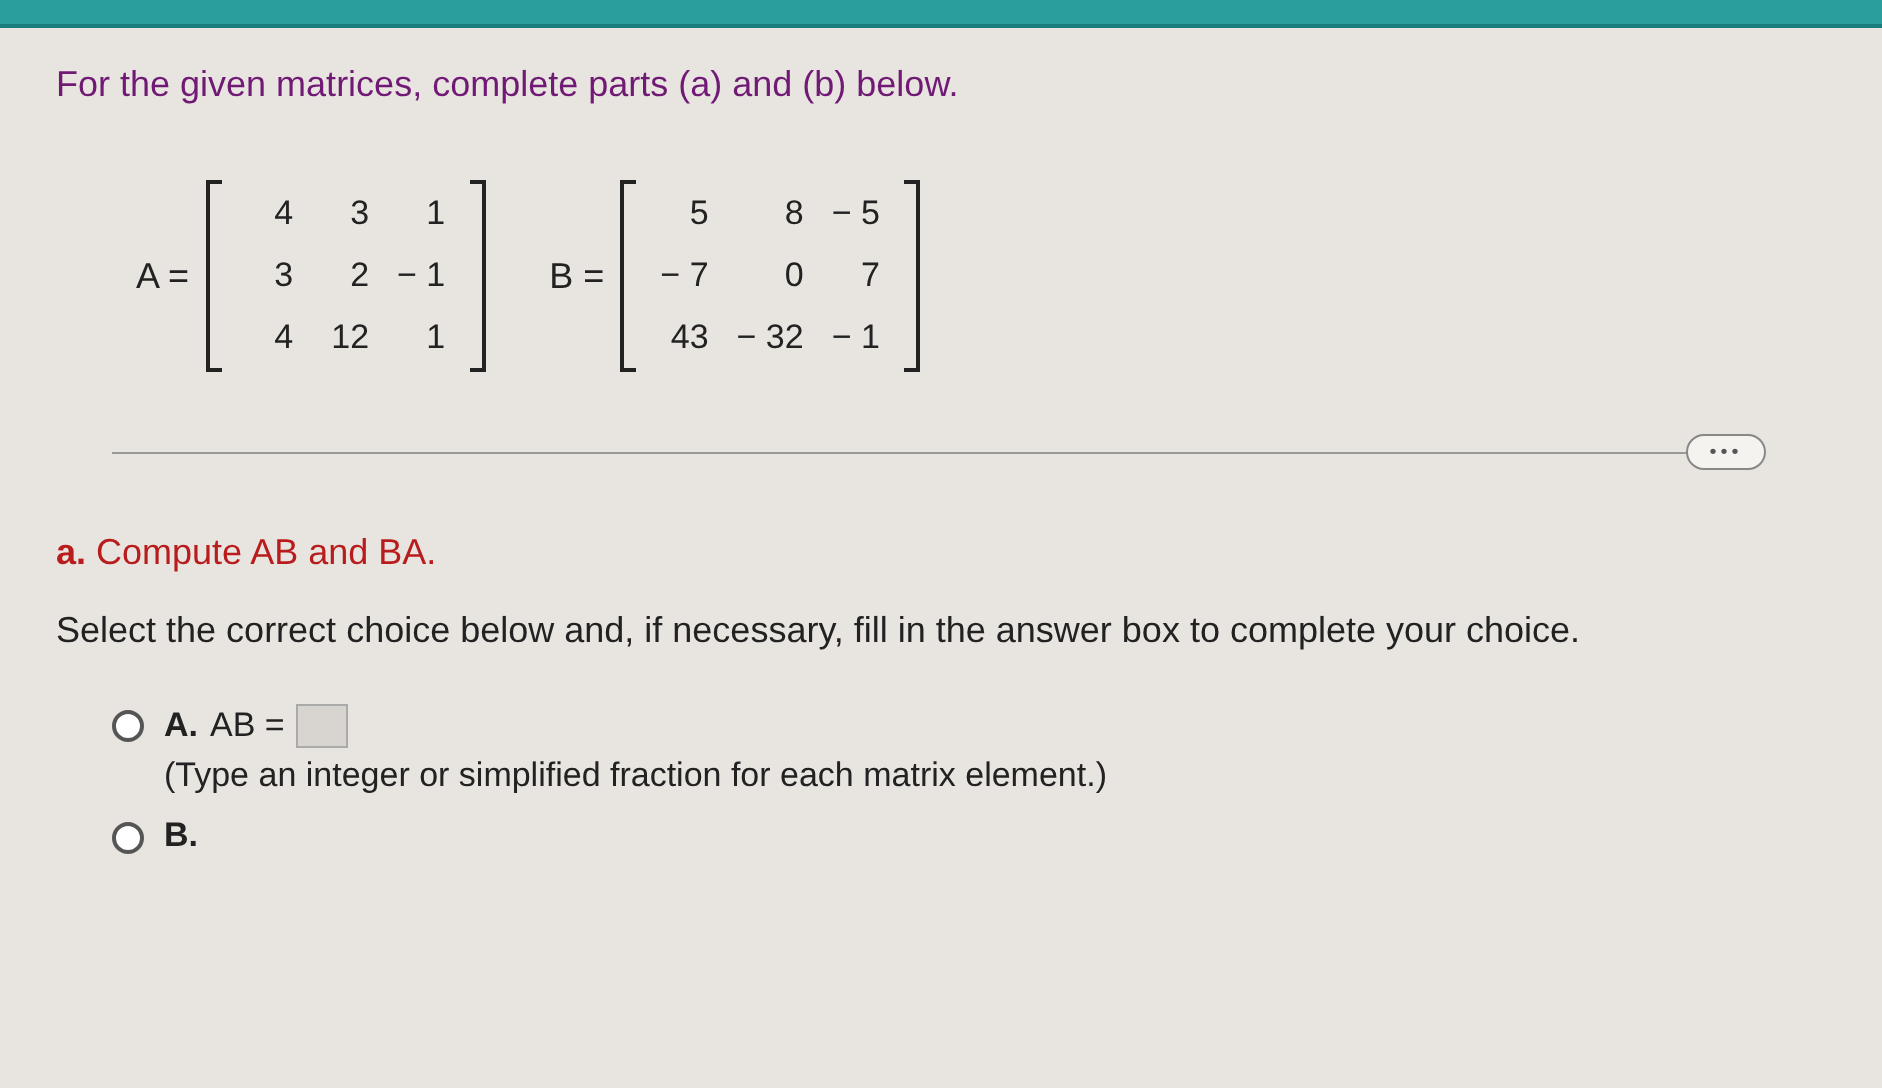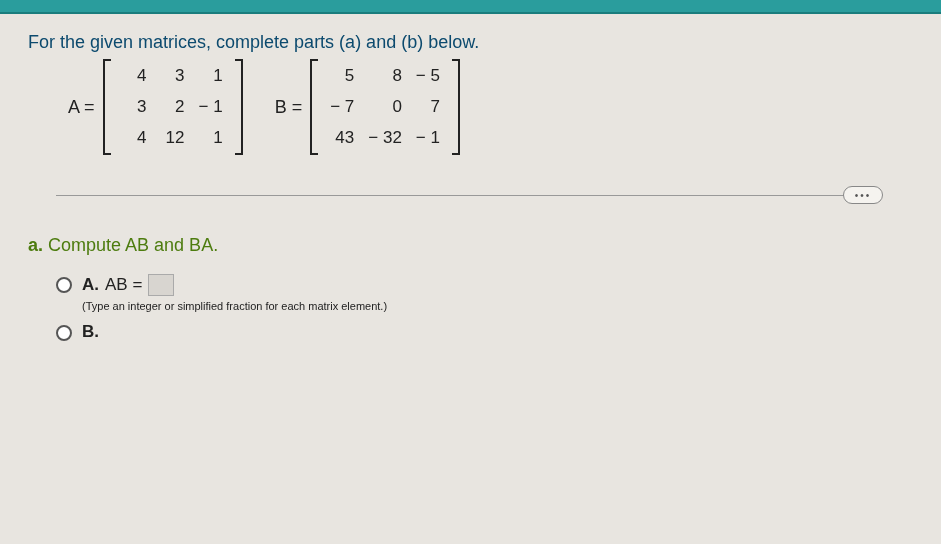--- a/index.html
+++ b/index.html
@@ -14,22 +14,22 @@
     .top-bar {
       height: 14px;
       background: #2a9d9d;
       border-bottom: 2px solid #1a7d7d;
     }
     .content {
       padding: 18px 28px 20px 28px;
     }
     .prompt {
       font-size: 18px;
-      color: #0c4a6e;
-      margin-bottom: 6px;
+      color: #701a75;
+      margin-bottom: 37px;
     }
     .matrices-row {
       display: flex;
       align-items: center;
       gap: 32px;
       margin-left: 40px;
       margin-bottom: 30px;
     }
     .matrix-group {
       display: flex;
@@ -115,21 +115,21 @@
       display: flex;
       align-items: center;
       justify-content: center;
       font-size: 10px;
       color: #555;
       letter-spacing: 2px;
       cursor: pointer;
     }
     .part-a {
       font-size: 18px;
-      color: #4d7c0f;
+      color: #b91c1c;
       margin-bottom: 18px;
     }
     .part-a b { font-weight: bold; }
     .select-text {
       font-size: 18px;
       color: #222;
       margin-bottom: 26px;
     }
     .choices {
       margin-left: 28px;
@@ -161,21 +161,21 @@
     }
     .choice-letter { font-weight: bold; }
     .answer-box {
       display: inline-block;
       width: 26px; height: 22px;
       background: #d8d5d0;
       border: 1px solid #aaa;
       vertical-align: middle;
     }
     .choice-hint {
-      font-size: 11px;
+      font-size: 17px;
       color: #222;
       margin-top: 4px;
     }
   </style>
 </head>
 <body>
 
 <div class="top-bar"></div>
 
 <div class="content">
@@ -229,20 +229,21 @@
     <div class="more-btn">
       <span>•••</span>
     </div>
   </div>
 
   <div class="part-a">
     <b>a.</b>
     <span>Compute AB and BA.</span>
   </div>
 
+  <div class="select-text">Select the correct choice below and, if necessary, fill in the answer box to complete your choice.</div>
 
   <div class="choices">
 
     <div class="choice">
       <div class="radio"></div>
       <div class="choice-body">
         <div class="choice-line1">
           <span class="choice-letter">A.</span>
           <span>AB =</span>
           <span class="answer-box"></span>

